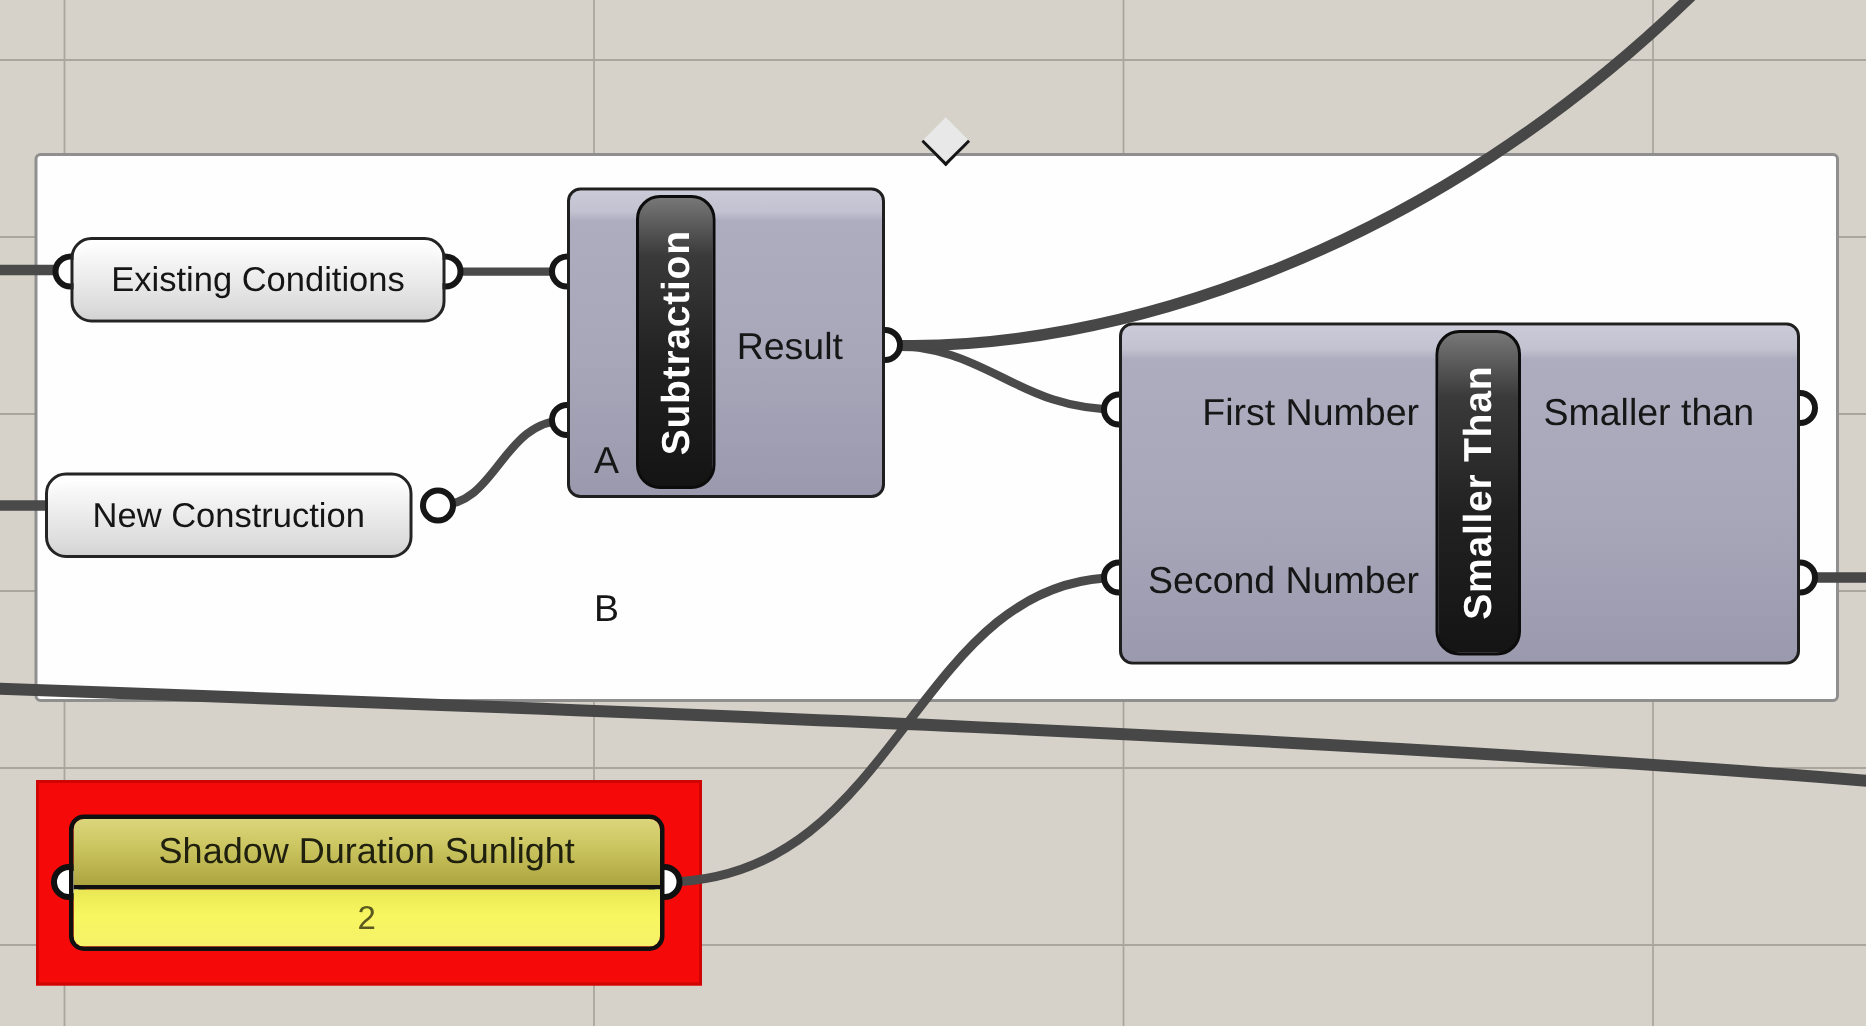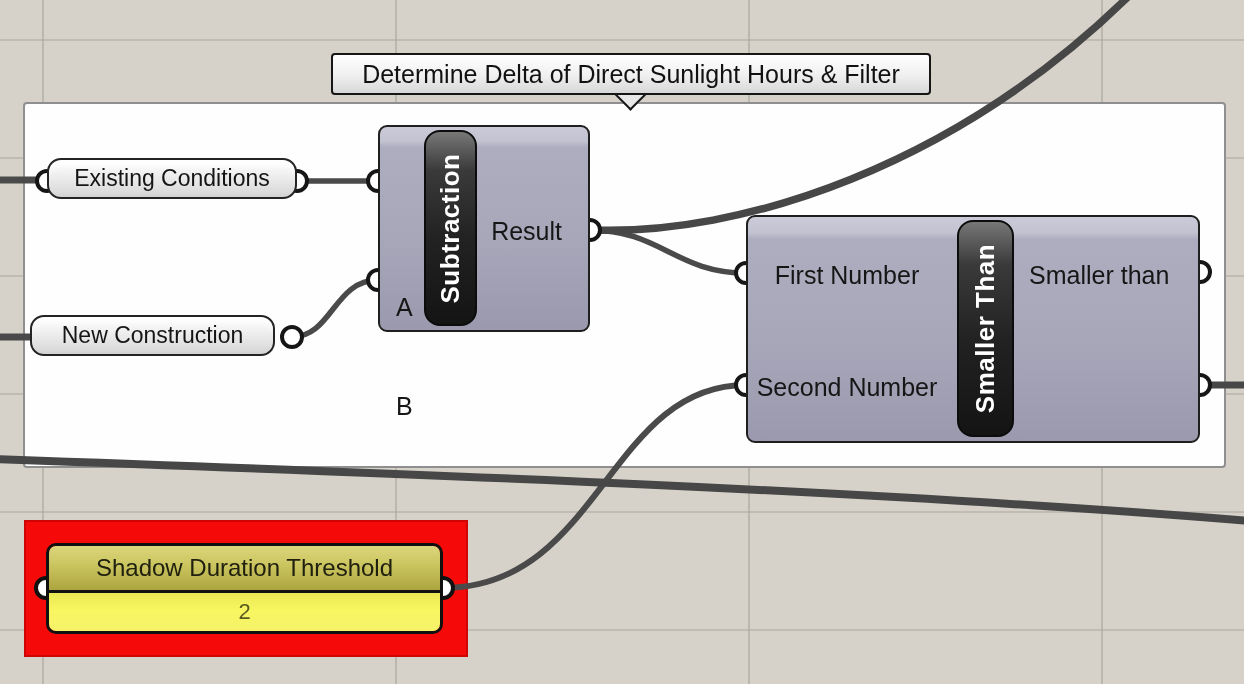--- a/index.html
+++ b/index.html
@@ -24,21 +24,21 @@
     font-size:25px;color:#111;z-index:6;
   }
   .group-label-notch{
     position:absolute;left:619px;top:83px;width:21px;height:21px;
     background:#e8e8e8;transform:rotate(45deg);
     border-right:2.5px solid #161616;border-bottom:2.5px solid #161616;
     z-index:5;
   }
   
   .pill{
-    position:absolute;box-sizing:border-box;height:41px;
+    position:absolute;box-sizing:border-box;height:57px;
     background:linear-gradient(180deg,#ffffff 0%,#f1f1f1 35%,#dcdcdc 85%,#d2d2d2 100%);
     border:2.5px solid #242424;border-radius:14px;
     display:flex;align-items:center;justify-content:center;
     font-size:23px;color:#151515;z-index:4;
     box-shadow:inset 0 10px 8px -6px rgba(255,255,255,.9);
   }
   
   .component{
     position:absolute;box-sizing:border-box;
     background:linear-gradient(180deg,#cbcad8 0%,#c3c2d0 7%,#aeadc0 10%,#a8a7ba 55%,#9a99ad 100%);
@@ -48,21 +48,21 @@
     position:absolute;box-sizing:border-box;
     background:linear-gradient(180deg,#777777 0%,#3a3a3a 20%,#222222 55%,#141414 100%);
     border:2.5px solid #0c0c0c;border-radius:16px;
     display:flex;align-items:center;justify-content:center;
   }
   .capsule span{
     transform:rotate(-90deg);white-space:nowrap;
     color:#ffffff;font-size:26px;font-weight:bold;letter-spacing:.5px;
   }
   .io-label{position:absolute;font-size:25px;color:#161616;white-space:nowrap;z-index:5;}
-  .io-label.right{text-align:center;}
+  .io-label.right{text-align:right;}
   
   .port{
     position:absolute;width:16px;height:16px;box-sizing:content-box;
     border:4.5px solid #161616;border-radius:50%;background:#ffffff;
     margin-left:-12.5px;margin-top:-12.5px;z-index:3;
   }
   .port.on-red{border-color:#101010;}
   
   .error-highlight{
     position:absolute;left:24px;top:520px;width:444px;height:137px;
@@ -115,23 +115,20 @@
     <path d="M 297,181 L 378,181" stroke="#4a4a4a" stroke-width="5.5"></path>
     <path d="M 292,337 C 332,337 334,280 378,280" stroke="#4a4a4a" stroke-width="5.5"></path>
     <path d="M 590,230 C 660,230 676,273 746,273" stroke="#4a4a4a" stroke-width="5.5"></path>
     <path d="M 590,230 C 740,236 955,168 1133,-8" stroke="#474747" stroke-width="7.5"></path>
     <path d="M 443,588 C 600,588 608,385 746,385" stroke="#4a4a4a" stroke-width="6"></path>
     <path d="M 1200,385 L 1250,385" stroke="#474747" stroke-width="7"></path>
     <path d="M -6,459 C 420,474 900,492 1250,521" stroke="#474747" stroke-width="8"></path>
   </svg>
 
   <div class="group-label-notch"></div>
-  <div class="group-label">
-    <span>Determine Delta of Direct Sunlight Hours &amp; Filter</span>
-  </div>
 
   <div class="pill" style="left:47px;top:158px;width:250px;">
     <span>Existing Conditions</span>
   </div>
   <div class="pill" style="left:30px;top:315px;width:245px;">
     <span>New Construction</span>
   </div>
 
   <div class="component" style="left:378px;top:125px;width:212px;height:207px;">
     <div class="capsule" style="left:44px;top:3px;width:53px;height:196px;">
@@ -146,21 +143,21 @@
     <div class="capsule" style="left:209px;top:3px;width:57px;height:217px;">
       <span>Smaller Than</span>
     </div>
     <div class="io-label right" style="left:0px;width:198px;top:156px;">Second Number</div>
     <div class="io-label right" style="left:0px;width:198px;top:44px;">First Number</div>
     <div class="io-label" style="left:281px;top:44px;">Smaller than</div>
   </div>
 
   <div class="slider-node">
     <div class="slider-title">
-      <span>Shadow Duration Threshold</span>
+      <span>Shadow Duration Sunlight</span>
     </div>
     <div class="slider-divider"></div>
     <div class="slider-value">
       <span>2</span>
     </div>
   </div>
 
   <div class="port" style="left:47px;top:181px;"></div>
   <div class="port" style="left:297px;top:181px;"></div>
   <div class="port" style="left:47px;top:337px;"></div>

